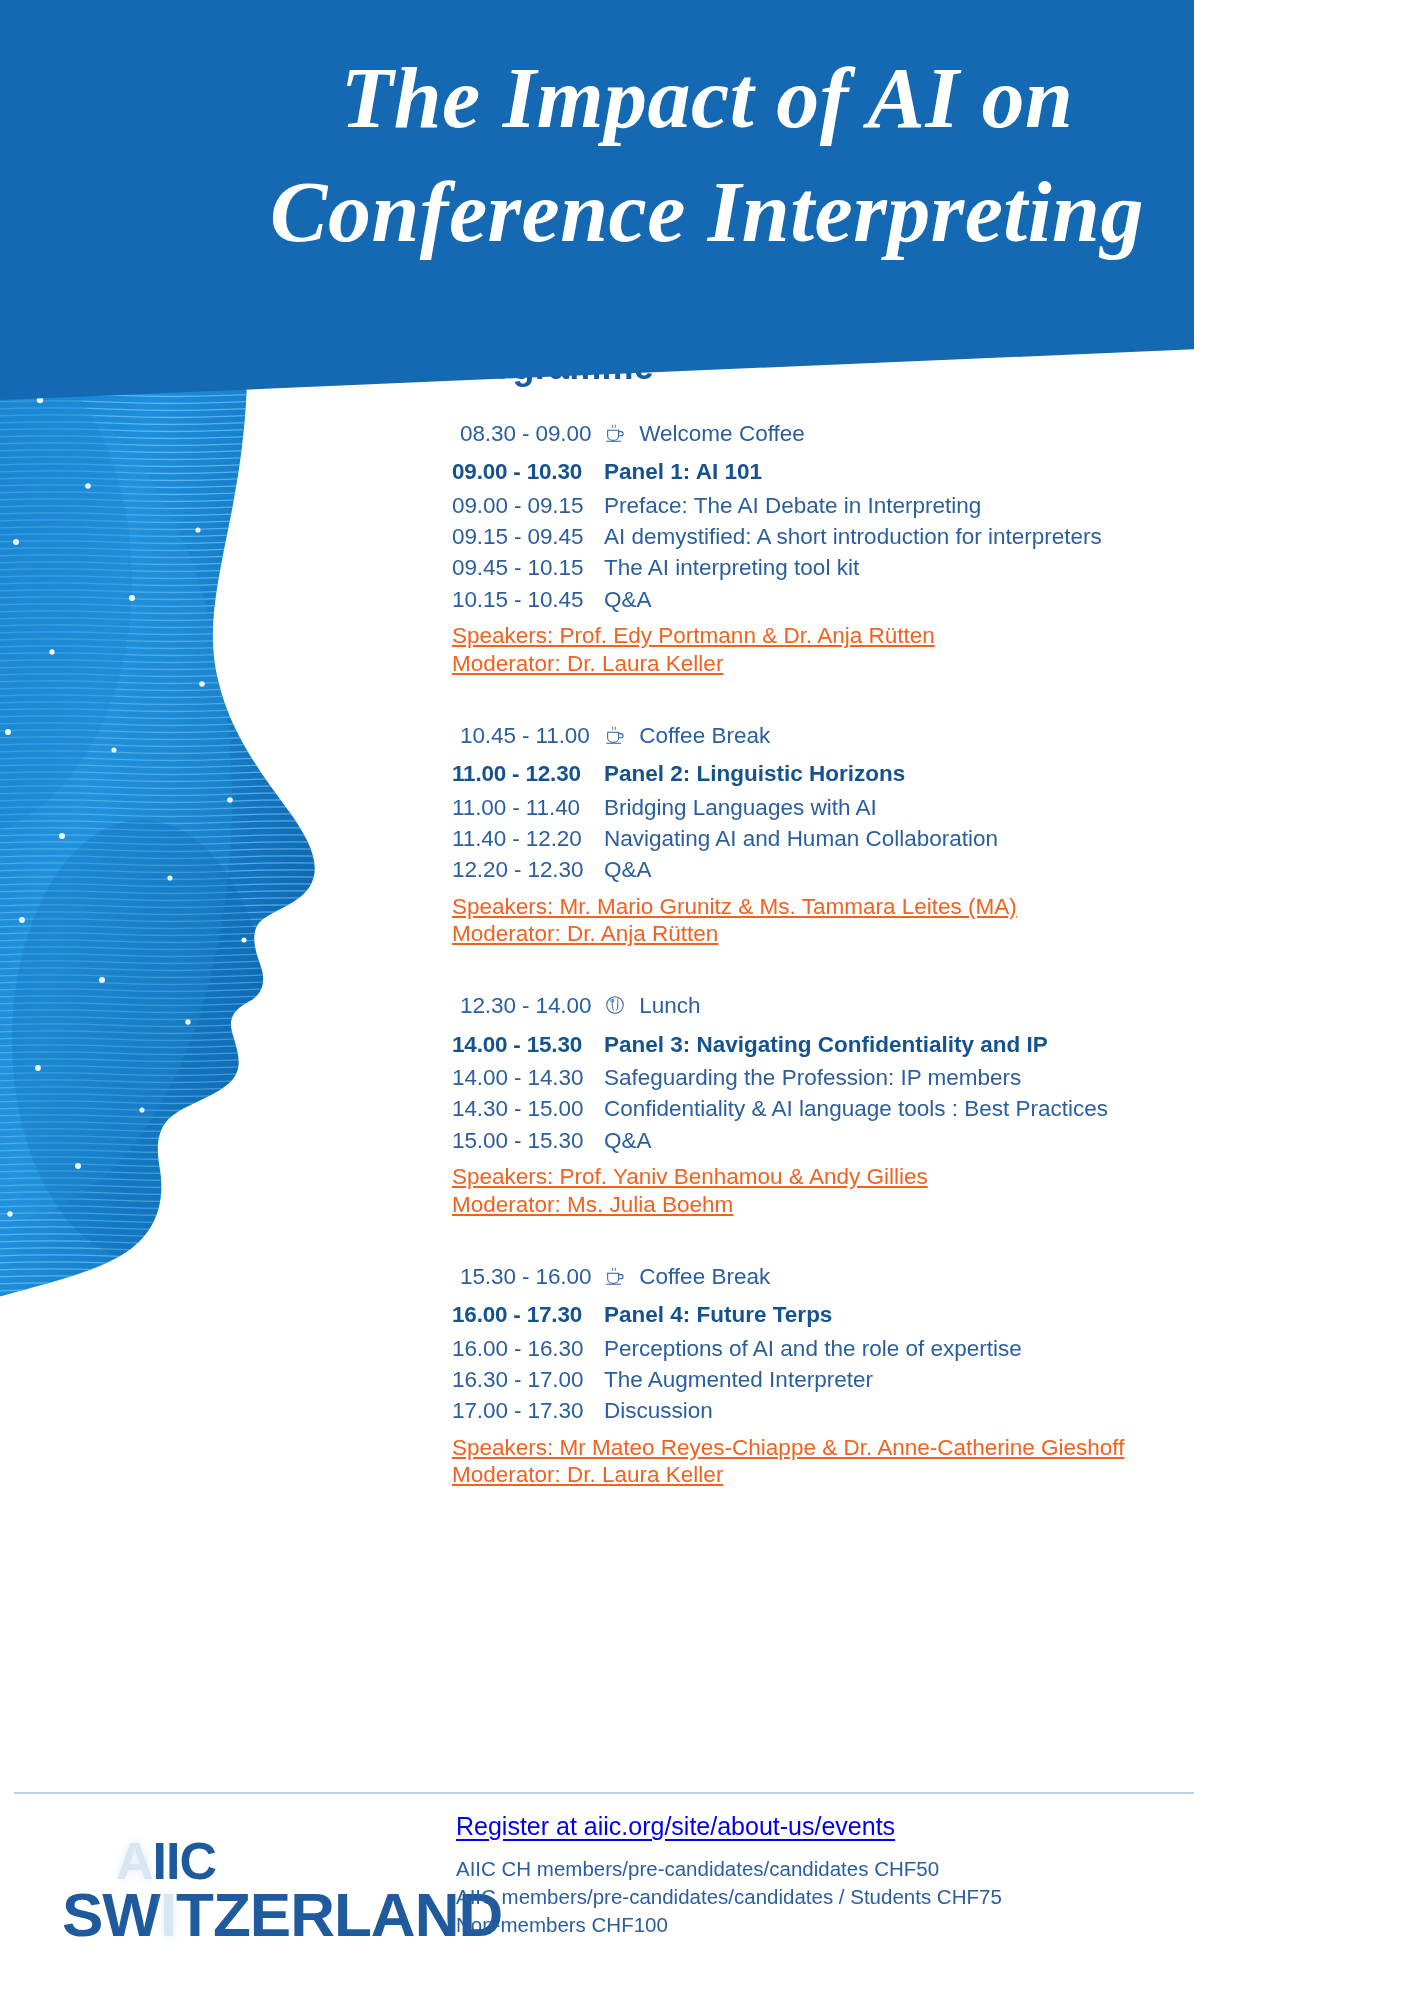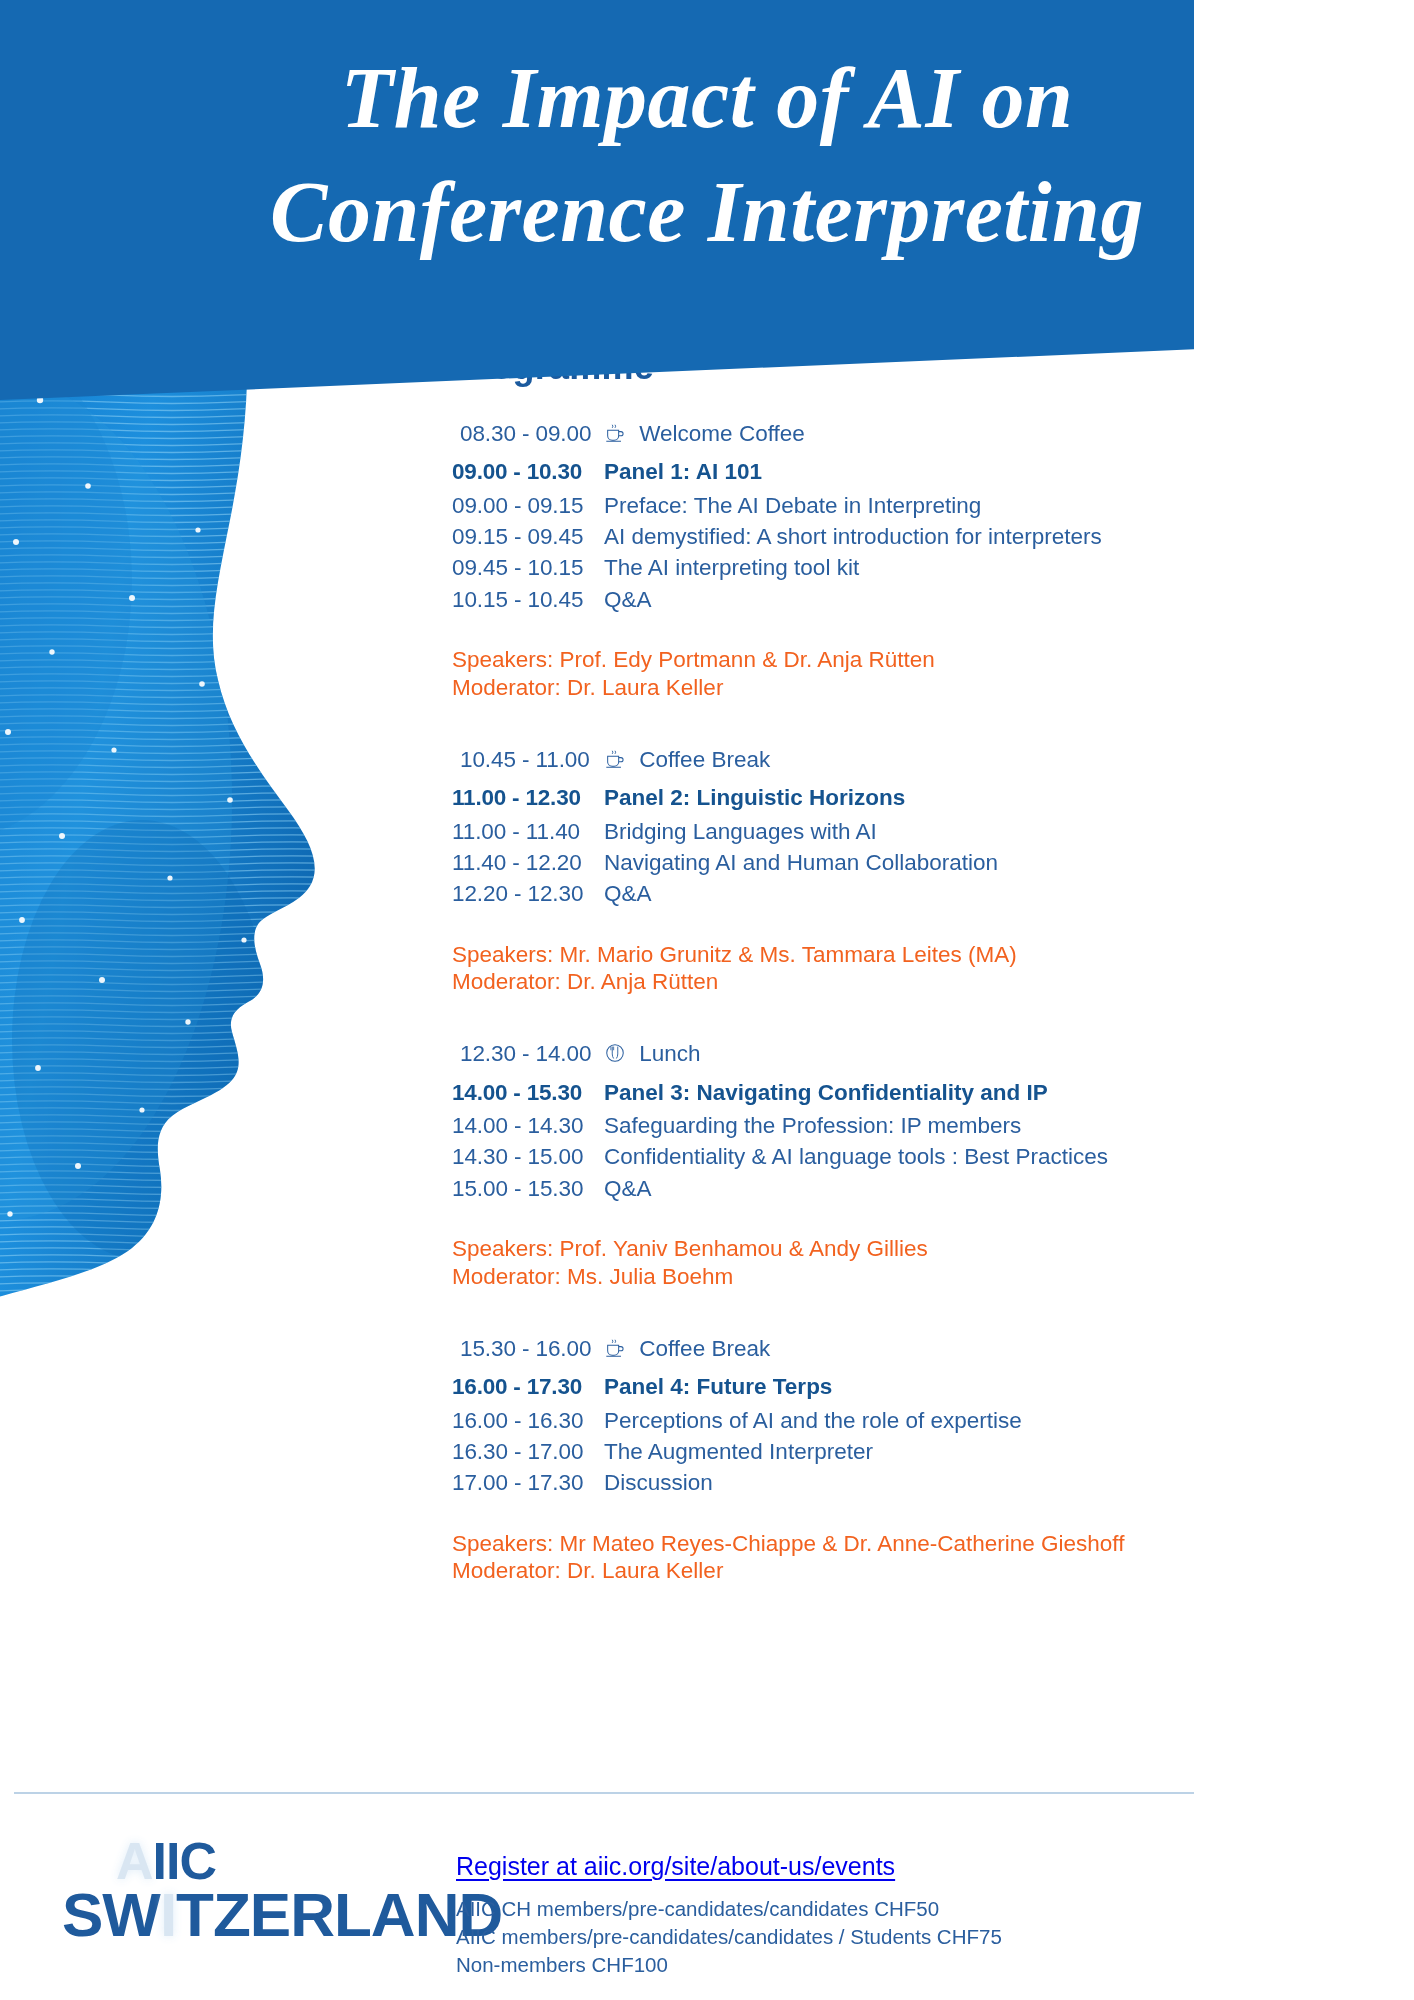--- a/index.html
+++ b/index.html
@@ -101,21 +101,22 @@
   .icon-cup, .icon-lunch {
     display: inline-block;
     vertical-align: -3px;
     margin-right: 7px;
   }
 
   .people {
     color: #f2621f;
     font-size: 22.5px;
     line-height: 1.24;
-    margin-top: 32px;
+    margin-top: 8px;
+    text-decoration: underline;
   }
   .people div { white-space: nowrap; }
 
   .gap-lg { height: 44px; }
 
   
   .footer-rule {
     position: absolute;
     left: 14px;
     top: 1792px;
@@ -146,21 +147,21 @@
     font-size: 62px;
   }
   .logo .hl {
     color: #d9e6f2;
     text-shadow: 0 0 10px rgba(220,235,248,0.95);
   }
 
   .footer-text {
     position: absolute;
     left: 456px;
-    top: 1852px;
+    top: 1812px;
     width: 900px;
     z-index: 2;
     color: #2a5e9e;
   }
   .register {
     font-size: 25px;
     text-decoration: underline;
     text-underline-offset: 4px;
     margin-bottom: 14px;
     display: inline-block;

